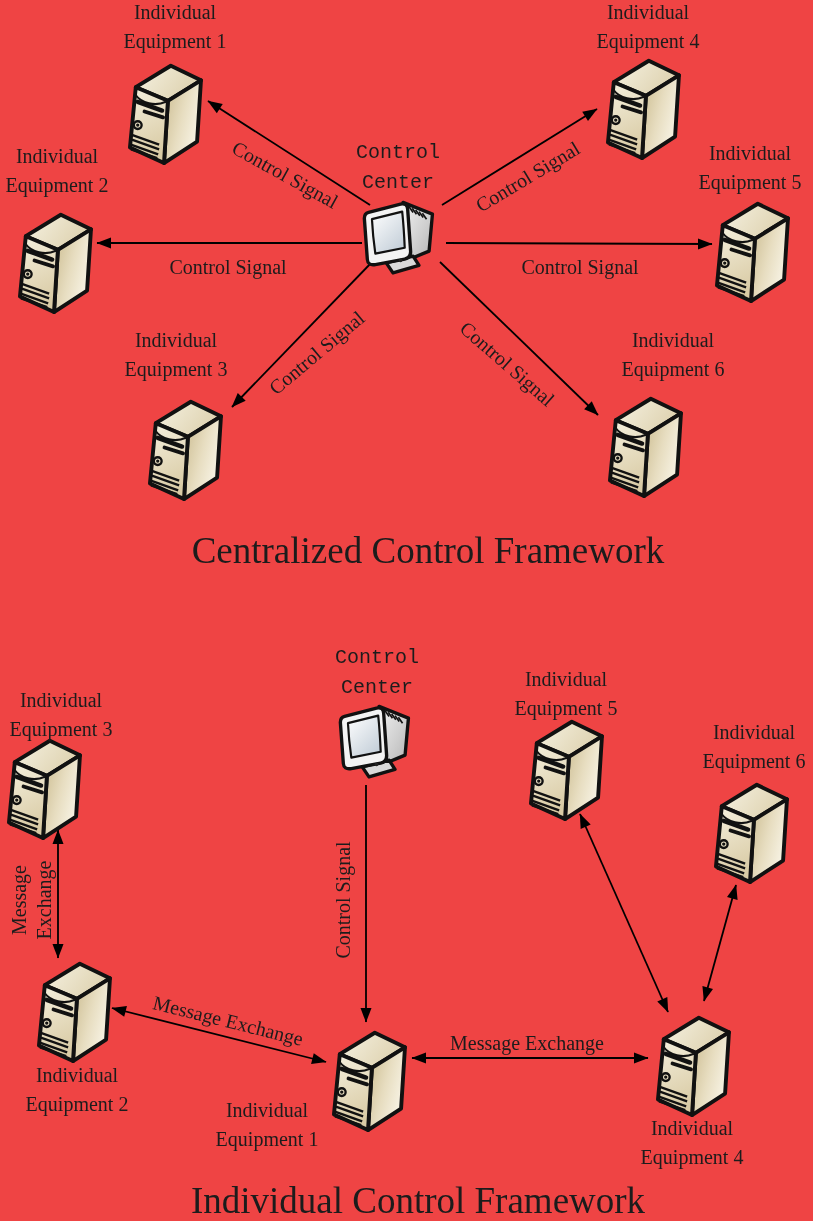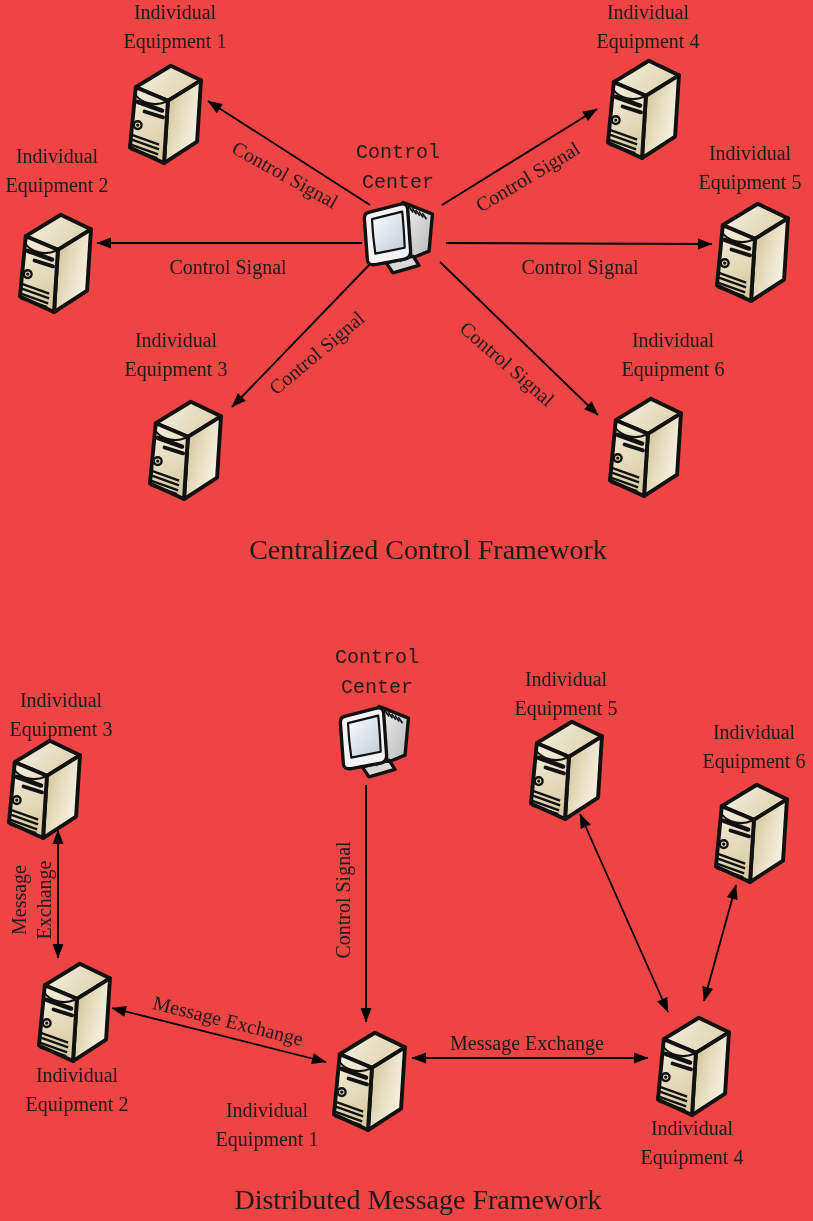--- a/index.html
+++ b/index.html
@@ -14,21 +14,21 @@
   .node-label {
     position:absolute; transform:translateX(-50%);
     text-align:center; font-size:20px; line-height:29px; white-space:nowrap;
   }
   .cc-label { line-height:30px;font-family:Liberation Mono, monospace; }
   .edge-label {
     position:absolute; font-size:20px; white-space:nowrap; text-align:center;
   }
   .title {
     position:absolute; transform:translate(-50%,-50%);
-    font-size:28px; white-space:nowrap;
+    font-size:37px; white-space:nowrap;
   }
   .defs-holder { position:absolute; width:0; height:0; overflow:hidden; }
 </style>
 </head>
 <body>
 
 <div id="canvas">
 
   <svg class="defs-holder" aria-hidden="true">
     <defs>
@@ -239,15 +239,15 @@
   </div>
 
   <div class="edge-label" style="left:343px;top:900px;transform:translate(-50%,-50%) rotate(-90deg)">Control Signal</div>
   <div class="edge-label" style="left:32px;top:900px;line-height:25px;transform:translate(-50%,-50%) rotate(-90deg)">
     <div>Message</div>
     <div>Exchange</div>
   </div>
   <div class="edge-label" style="left:228px;top:1021px;transform:translate(-50%,-50%) rotate(14deg)">Message Exchange</div>
   <div class="edge-label" style="left:527px;top:1043px;transform:translate(-50%,-50%)">Message Exchange</div>
 
-  <div class="title" style="left:418px;top:1200px">Distributed Message Framework</div>
+  <div class="title" style="left:418px;top:1200px">Individual Control Framework</div>
 
 </div>
 
 </body></html>

